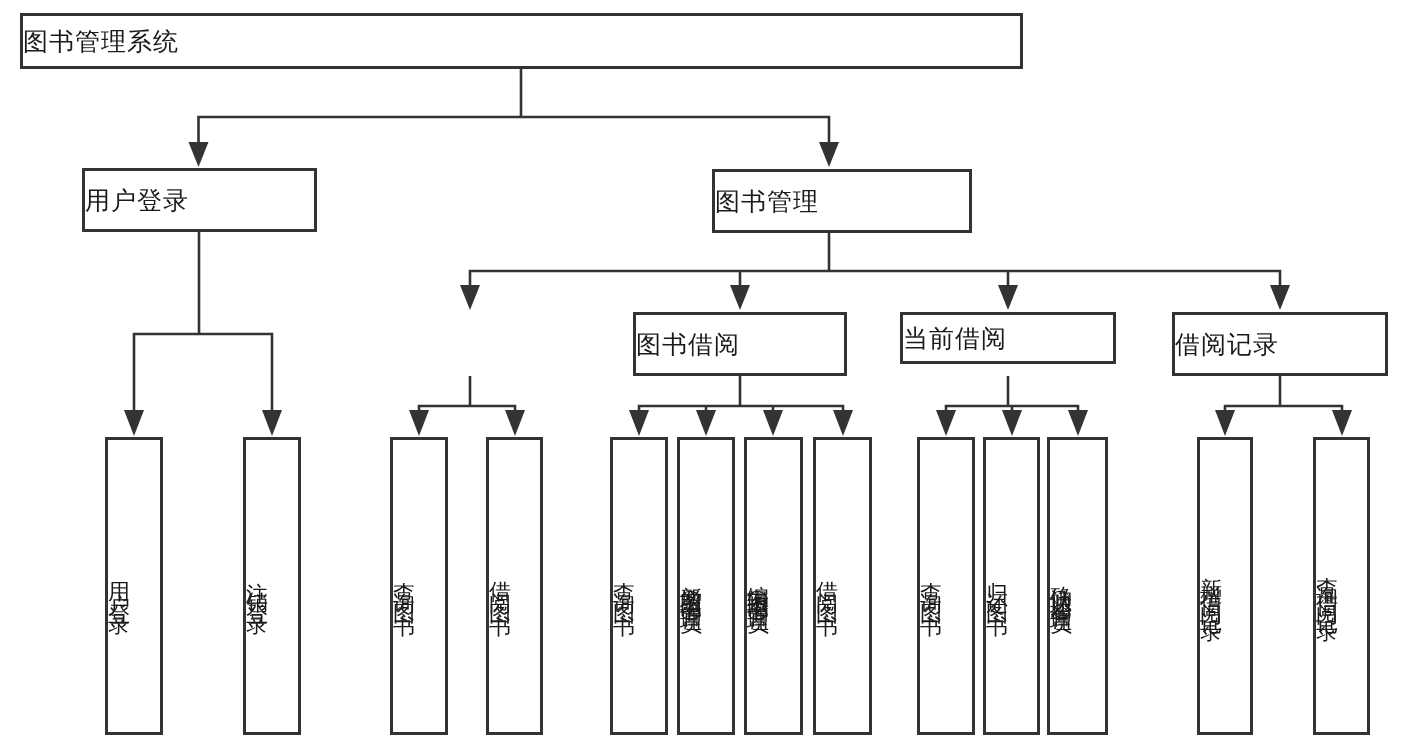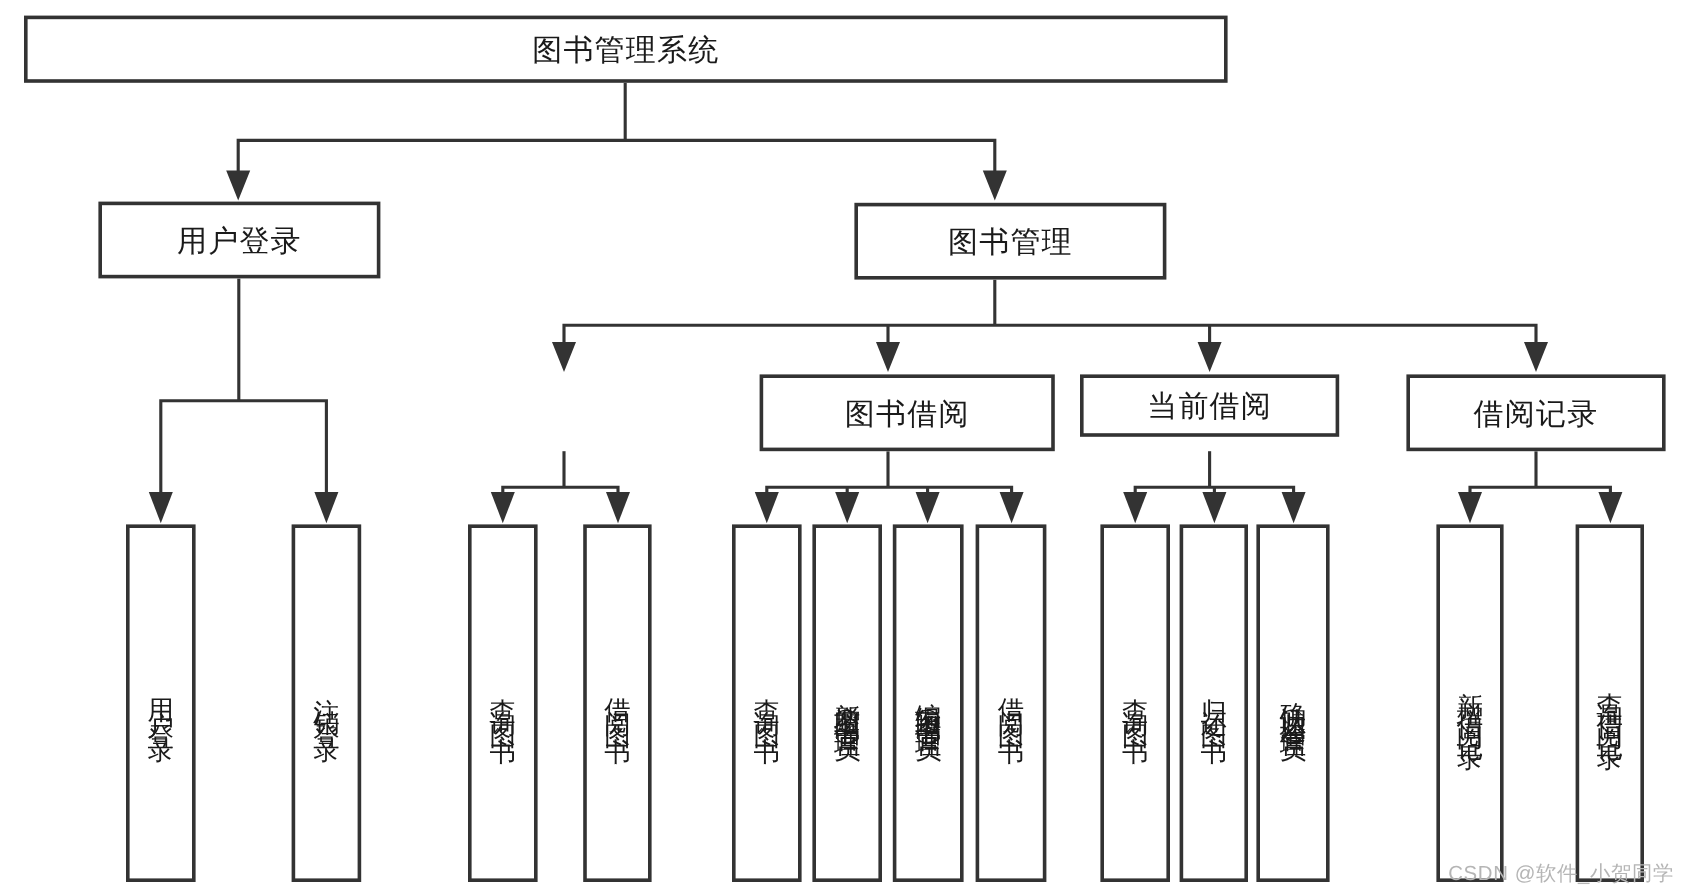--- a/index.html
+++ b/index.html
@@ -17,21 +17,21 @@
     overflow: hidden;
   }
   .stage { position: relative; width: 1405px; height: 747px; background: var(--background); }
   .wires { position: absolute; left: 0; top: 0; width: 1405px; height: 747px; }
   .wires path { stroke: var(--line); stroke-width: 2.6; fill: none; }
   .wires polygon { fill: var(--line); stroke: none; }
   .node {
     position: absolute;
     background: var(--background);
     border: 3px solid var(--box-border);
-    display: flex; align-items: center; justify-content: center;
+    display: flex; align-items: center; justify-content: flex-start;
     color: var(--text);
   }
   .node.h span {
     font-size: 25px; letter-spacing: 1px; white-space: nowrap; color: var(--text);
   }
   .node.v span {
     writing-mode: vertical-rl;
     text-orientation: mixed;
     font-size: 22px;
     line-height: 1;
@@ -103,21 +103,21 @@
     <span>图书管理系统</span>
   </div>
 
   <div class="node h" style="left:82px; top:168px; width:235px; height:64px;">
     <span>用户登录</span>
   </div>
   <div class="node h" style="left:712px; top:169px; width:260px; height:64px;">
     <span>图书管理</span>
   </div>
 
-  <div class="node h" style="left:633px; top:312px; width:246px; height:64px;">
+  <div class="node h" style="left:633px; top:312px; width:214px; height:64px;">
     <span>图书借阅</span>
   </div>
   <div class="node h" style="left:900px; top:312px; width:216px; height:52px;">
     <span>当前借阅</span>
   </div>
   <div class="node h" style="left:1172px; top:312px; width:216px; height:64px;">
     <span>借阅记录</span>
   </div>
 
   <div class="node v" style="left:105px; top:437px; width:58px; height:298px;">
@@ -157,15 +157,14 @@
     <span class="sp-10">确认归还（管理员）</span>
   </div>
 
   <div class="node v" style="left:1197px; top:437px; width:56px; height:298px;">
     <span class="sp-6">新增借阅记录</span>
   </div>
   <div class="node v" style="left:1313px; top:437px; width:57px; height:298px;">
     <span class="sp-6">查询借阅记录</span>
   </div>
 
-  <div class="watermark">CSDN @软件_小贺同学</div>
 
 </div>
 
 </body></html>

